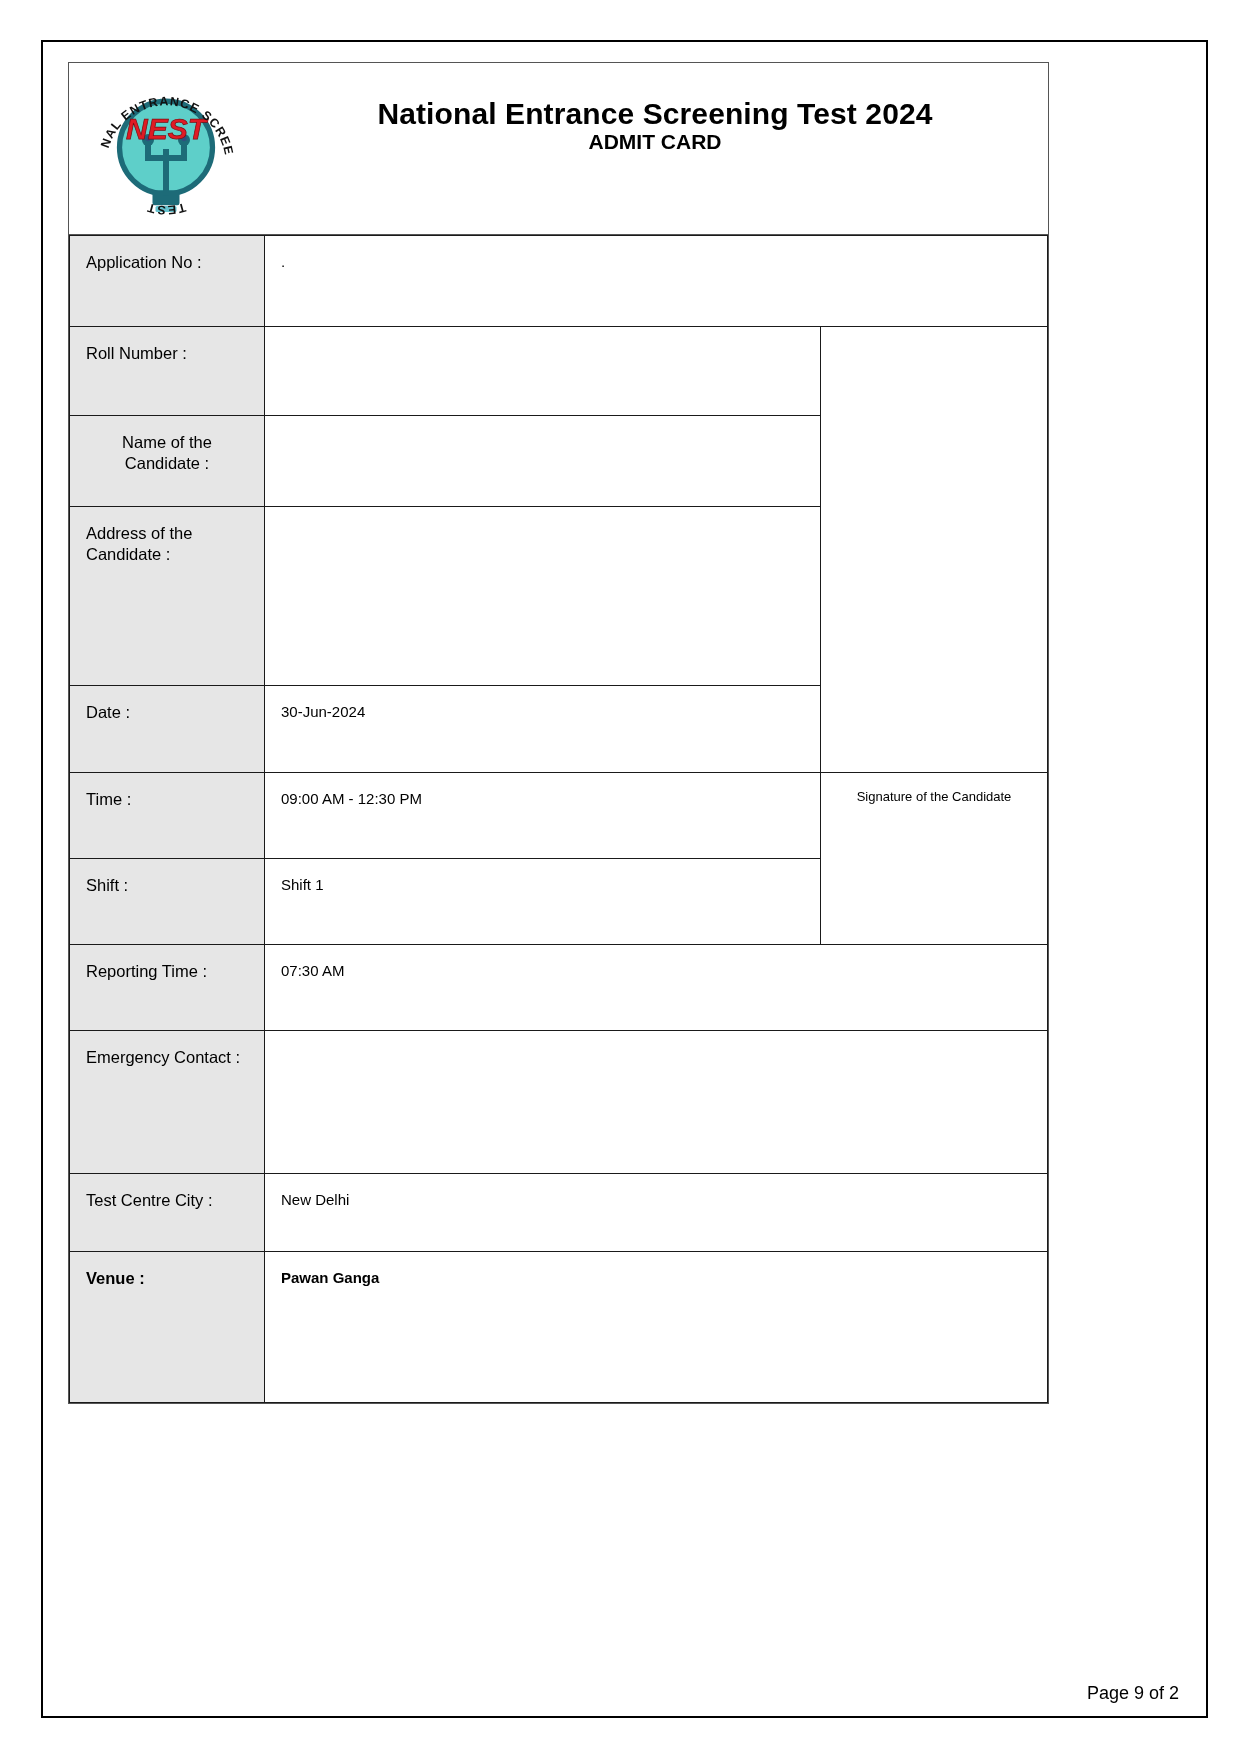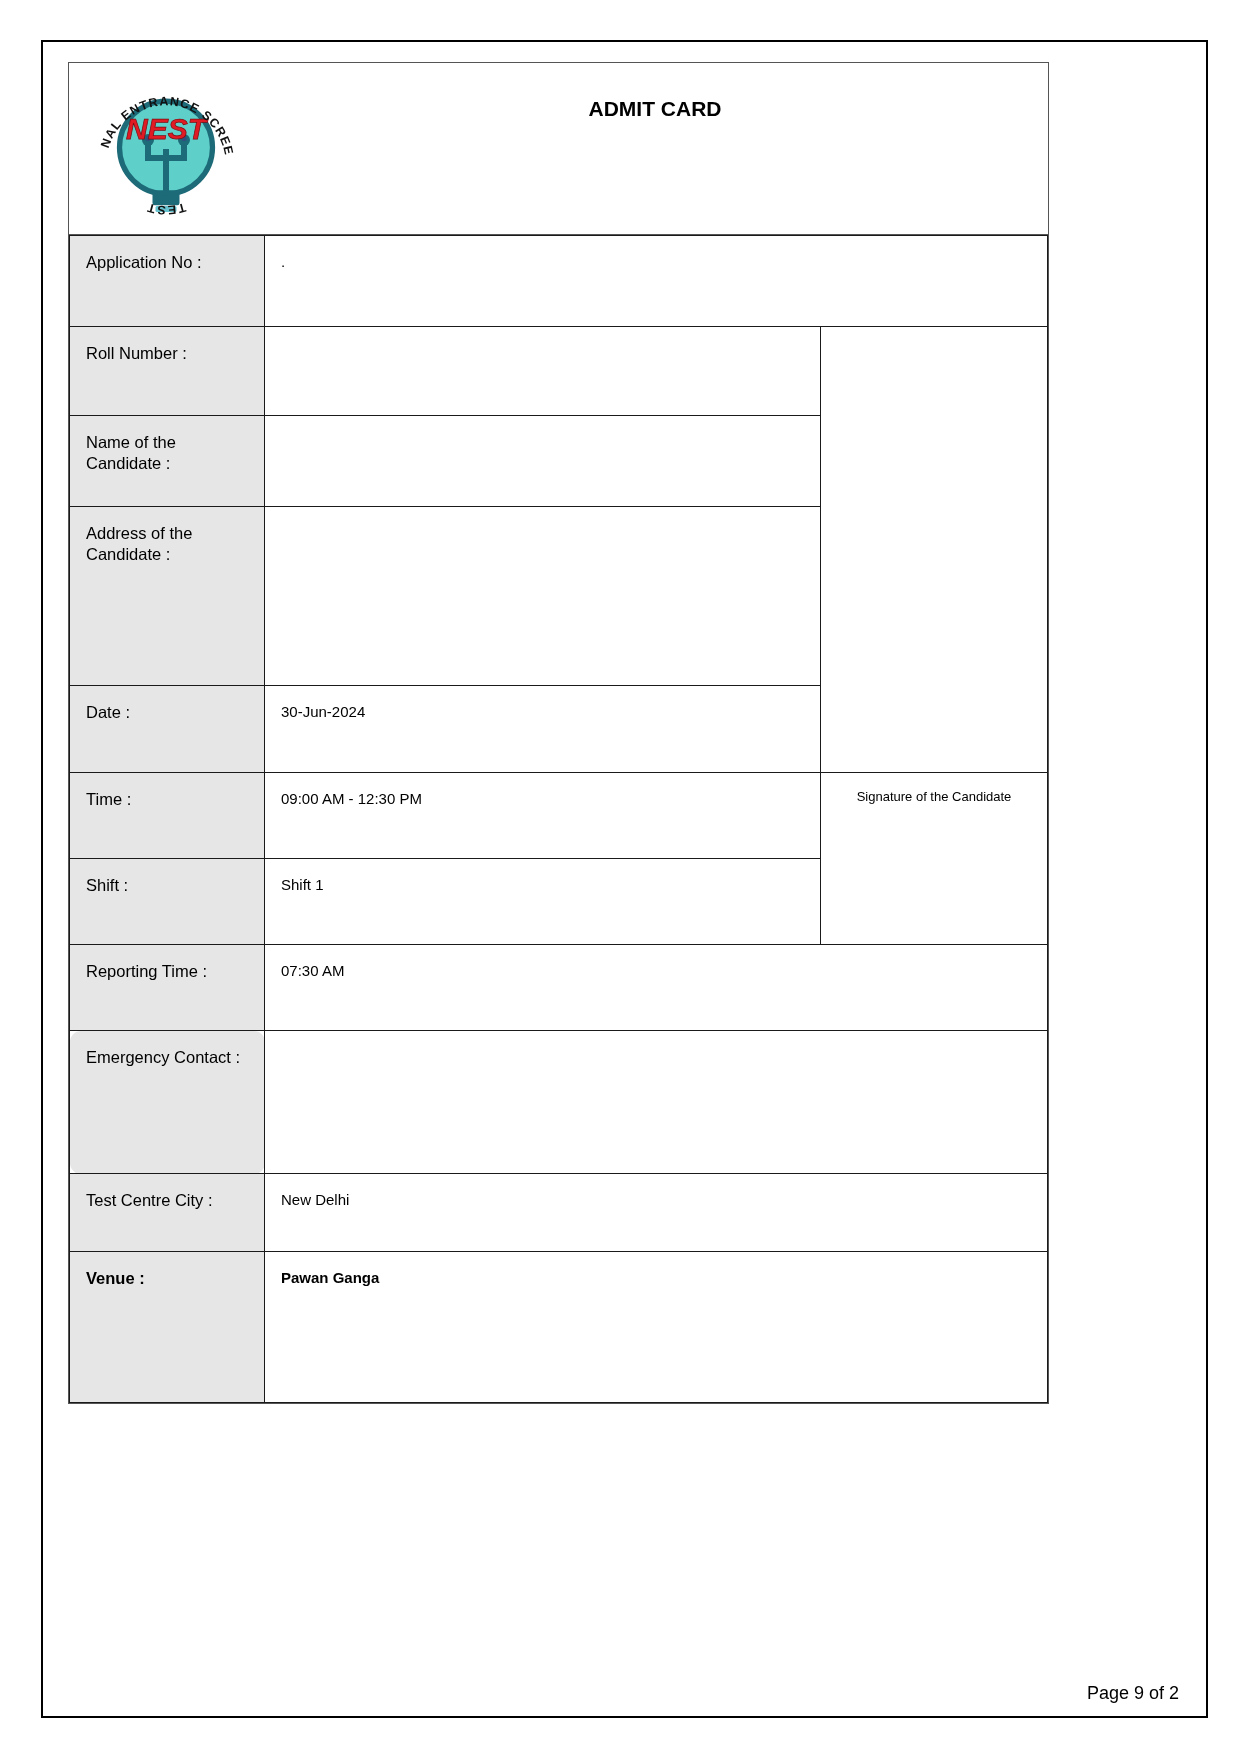--- a/index.html
+++ b/index.html
@@ -116,27 +116,27 @@
     padding: 0 0 6px 0;
   }
   .sig-caption {
     font-size: 13px;
     text-align: center;
     padding-bottom: 2px;
   }
 
   .h-app   { height: 58px; }
   .h-roll  { height: 56px; }
-  .h-name  { height: 58px; }
+  .h-name  { height: 58px; text-align: center; }
   .h-addr  { height: 146px; }
   .h-date  { height: 54px; }
   .h-time  { height: 53px; }
   .h-shift { height: 53px; }
   .h-rep   { height: 53px; }
-  .h-emg   { height: 110px; border-radius: 11px; }
+  .h-emg   { height: 110px; }
   .h-city  { height: 45px; }
   .h-venue { height: 118px; font-weight: bold; }
 
   
   .coord-block {
     position: absolute;
     left: 855px;
     top: 1085px;
     width: 200px;
     text-align: center;
@@ -205,20 +205,21 @@
           <text font-family="'Liberation Sans', sans-serif" font-size="16.5" font-weight="bold" fill="#111111" letter-spacing="1.4">
             <textPath href="#arcTop" startOffset="50%" text-anchor="middle">NATIONAL ENTRANCE SCREENING</textPath>
           </text>
           <text font-family="'Liberation Sans', sans-serif" font-size="16.5" font-weight="bold" fill="#111111" letter-spacing="2">
             <textPath href="#arcBot" startOffset="50%" text-anchor="middle">TEST</textPath>
           </text>
         </svg>
       </div>
 
       <div class="title-cell">
+        <div class="main-title">National Entrance Screening Test 2024</div>
         <div class="sub-title">ADMIT CARD</div>
       </div>
     </div>
 
     <table class="tbl">
       <colgroup>
         <col style="width:195px">
         <col>
         <col style="width:227px">
       </colgroup>

